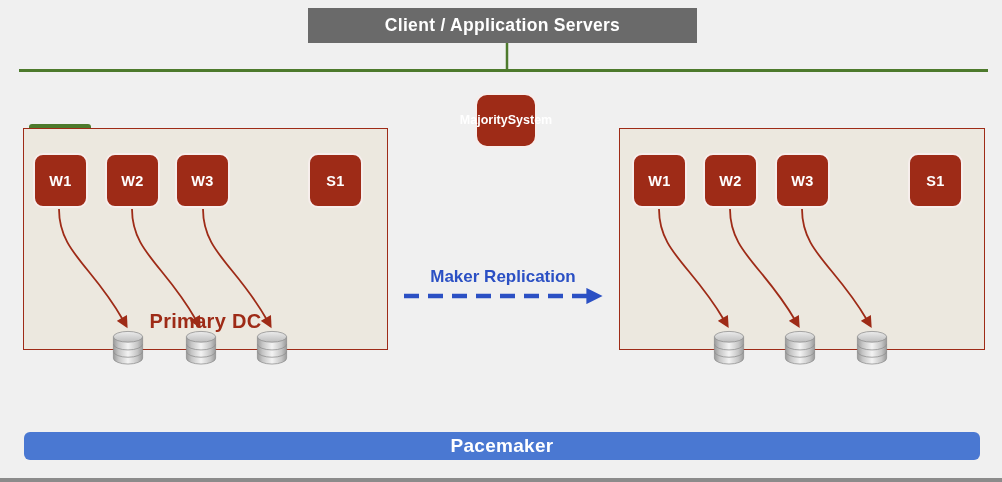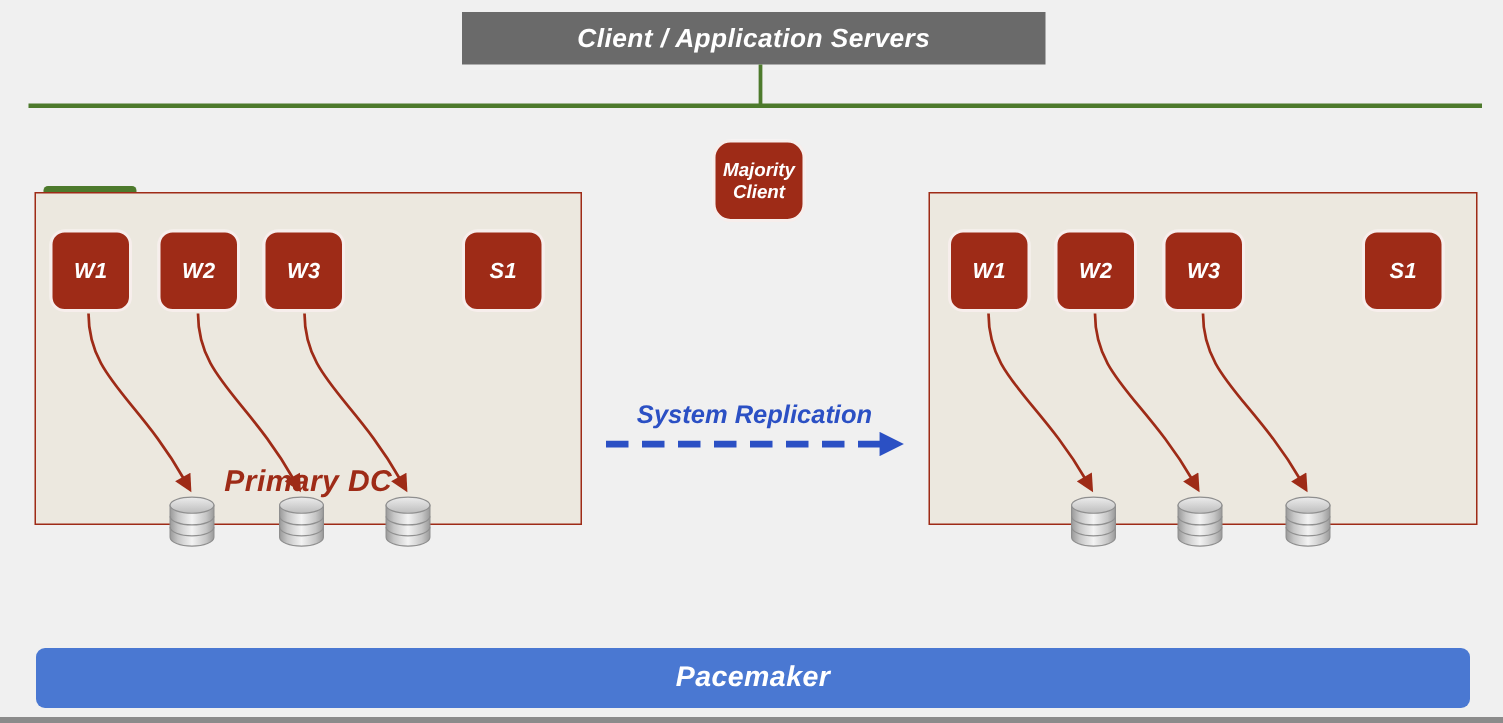--- a/index.html
+++ b/index.html
@@ -8,39 +8,38 @@
     --pacemaker-bg:#4a78d2; --text-white:#ffffff; --bottom-rule:#8b8b8b;
   }
   *{margin:0;padding:0;box-sizing:border-box;}
   body{
     font-family:"Liberation Sans","DejaVu Sans",sans-serif;
     background:var(--background);
   }
   .canvas{
     position:relative;width:1002px;height:482px;overflow:hidden;
     background:var(--background);
-    font-style:italic;
   }
   .header-box{
     position:absolute;left:308px;top:8px;width:389px;height:35px;
     background:var(--header-bg);color:var(--text-white);
     display:flex;align-items:center;justify-content:center;
     font-size:17.5px;font-weight:bold;letter-spacing:.3px;
   }
   .vip-box{
     position:absolute;left:29px;top:83px;width:62px;height:20px;
     background:var(--green);color:var(--text-white);border-radius:3px;
     display:flex;align-items:center;justify-content:center;
     font-size:15px;font-weight:bold;letter-spacing:.6px;margin-top:41px;
   }
   .majority-box{
     position:absolute;left:475px;top:93px;width:62px;height:55px;
     background:var(--red);color:var(--text-white);border-radius:12px;
     border:2px solid rgba(255,255,255,.92);
-    display:flex;flex-direction:column;align-items:center;justify-content:center;
+    display:flex;align-items:center;justify-content:center;
     font-size:12.5px;font-weight:bold;line-height:1.2;text-align:center;
   }
   .dc-box{
     position:absolute;top:128px;height:222px;
     background:var(--dc-fill);border:1.5px solid var(--dc-border);
   }
   .dc-primary{left:23px;width:365px;}
   .dc-secondary{left:619px;width:366px;}
   .node{
     position:absolute;top:24px;width:55px;height:55px;
@@ -61,21 +60,21 @@
   .line-green{stroke:var(--green);fill:none;}
   .arrow-red{stroke:var(--red);fill:none;stroke-width:1.8;}
   .dash-blue{stroke:var(--replication-blue);fill:none;stroke-width:4.5;stroke-dasharray:15 9;}
   .mk-red{fill:var(--red);}
   .mk-blue{fill:var(--replication-blue);}
   .replication-label{
     position:absolute;left:403px;top:267px;width:200px;text-align:center;
     color:var(--replication-blue);font-size:17px;font-weight:bold;
   }
   .pacemaker-bar{
-    position:absolute;left:24px;top:432px;width:956px;height:40px;
+    position:absolute;left:24px;top:432px;width:956px;height:28px;
     background:var(--pacemaker-bg);color:var(--text-white);border-radius:6px;
     display:flex;align-items:center;justify-content:center;
     font-size:19px;font-weight:bold;letter-spacing:.3px;
   }
   .bottom-rule{
     position:absolute;left:0;bottom:0;width:100%;height:4px;
     background:var(--bottom-rule);
   }
   .cyl-stroke{stroke:#8f8f8f;stroke-width:.8;}
 </style>
@@ -115,21 +114,21 @@
   <div class="header-box">
     <span>Client / Application Servers</span>
   </div>
 
   <div class="vip-box">
     <span>VIP</span>
   </div>
 
   <div class="majority-box">
     <span>Majority</span>
-    <span>Client</span>
+    <span>System</span>
   </div>
 
   <div class="dc-box dc-primary">
     <div class="node" style="left:9px">W1</div>
     <div class="node" style="left:81px">W2</div>
     <div class="node" style="left:151px">W3</div>
     <div class="node" style="left:284px">S1</div>
     <svg class="cyl" style="left:87px;top:200px">
         <use href="#db-cyl"></use>
       </svg>
@@ -166,20 +165,20 @@
     <path class="arrow-red" d="M132 209 C132 252, 165 265, 196 320" marker-end="url(#mkRed)"></path>
     <path class="arrow-red" d="M203 209 C203 252, 236 265, 267 320" marker-end="url(#mkRed)"></path>
 
     <path class="arrow-red" d="M659 209 C659 252, 692 265, 724 320" marker-end="url(#mkRed)"></path>
     <path class="arrow-red" d="M730 209 C730 252, 763 265, 795 320" marker-end="url(#mkRed)"></path>
     <path class="arrow-red" d="M802 209 C802 252, 835 265, 867 320" marker-end="url(#mkRed)"></path>
 
     <path class="dash-blue" d="M404 296 L588 296" marker-end="url(#mkBlue)"></path>
   </svg>
 
-  <div class="replication-label">System Replication</div>
+  <div class="replication-label">Maker Replication</div>
 
   <div class="pacemaker-bar">
     <span>Pacemaker</span>
   </div>
 
   <div class="bottom-rule"></div>
 </div>
 
 </body></html>

